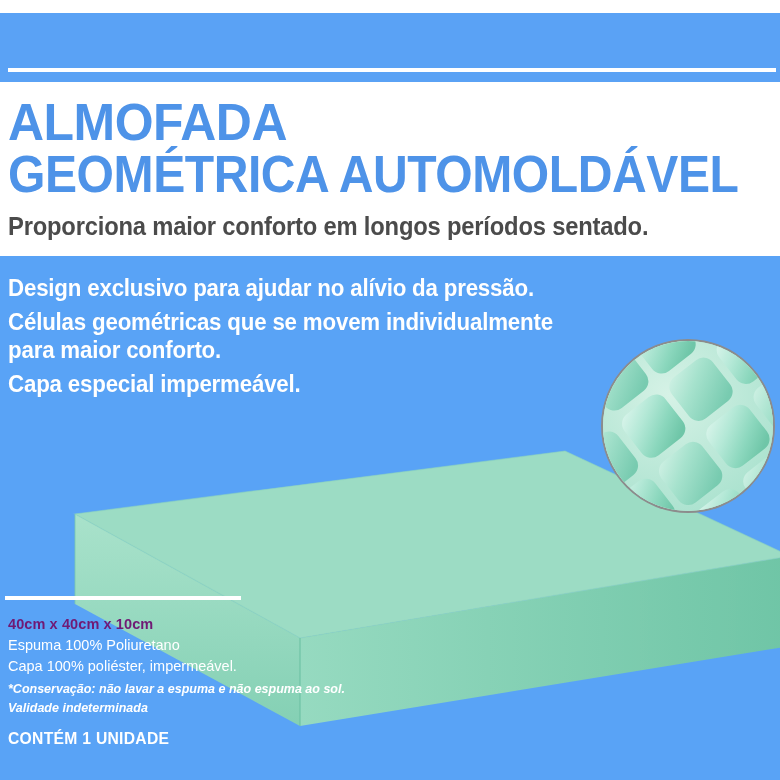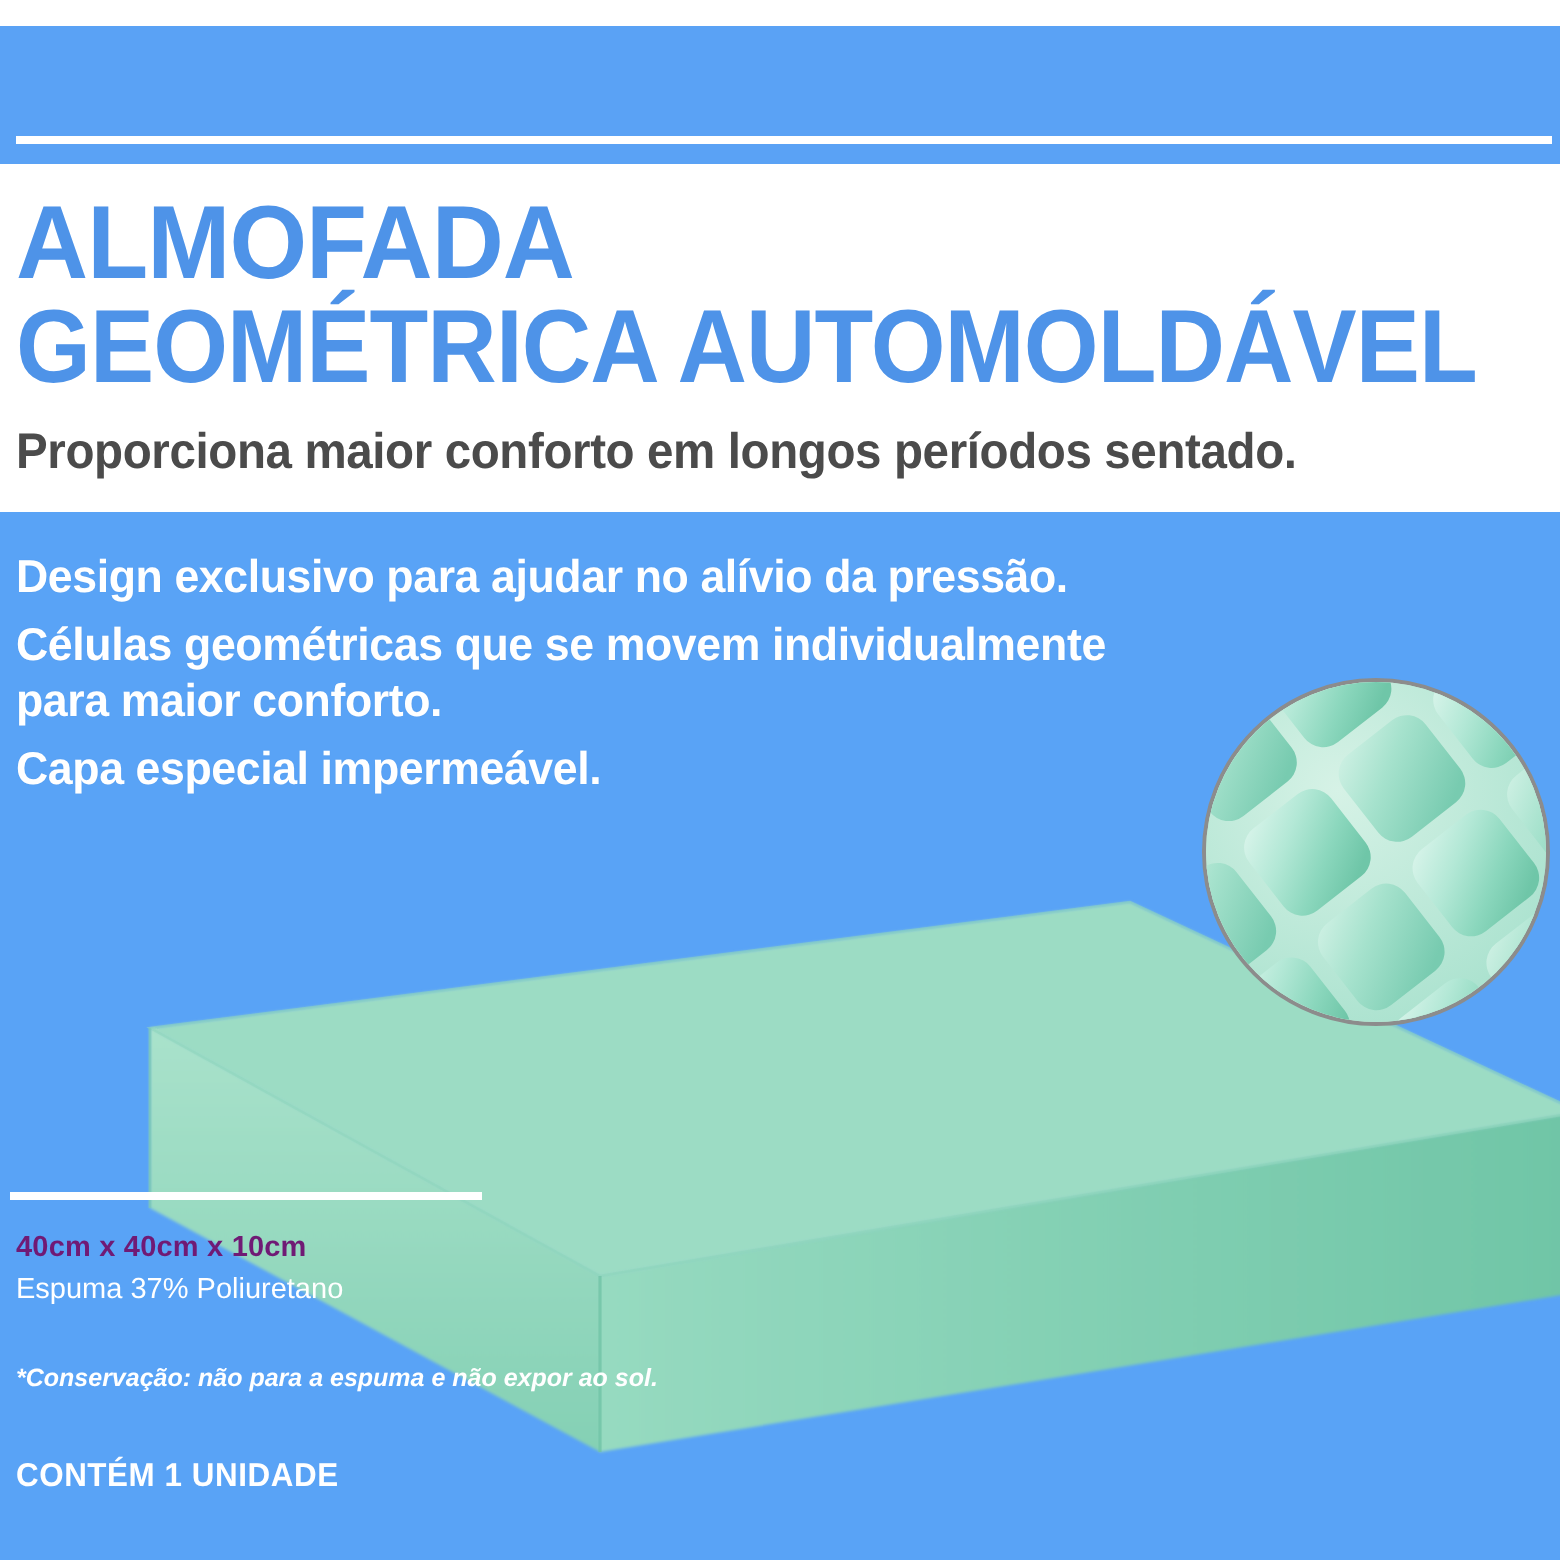--- a/index.html
+++ b/index.html
@@ -328,23 +328,25 @@
             <rect x="186" y="186" width="52" height="52" rx="12" fill="url(#mcell)"></rect>
           </g>
         </g>
       </svg>
     </div>
 
     <div class="spec-rule"></div>
 
     <div class="specs">
       <div class="spec-dim">40cm x 40cm x 10cm</div>
-      <div class="spec-line">Espuma 37% Poliuretano</div>
+      <div class="spec-line">Espuma 100% Poliuretano</div>
+      <div class="spec-line">Capa 100% poliéster, impermeável.</div>
     </div>
 
     <div class="conserv">
-      <div class="conserv-line">*Conservação: não para a espuma e não expor ao sol.</div>
+      <div class="conserv-line">*Conservação: não lavar a espuma e não espuma ao sol.</div>
+      <div class="conserv-line">Validade indeterminada</div>
     </div>
 
     <div class="contem">CONTÉM 1 UNIDADE</div>
 
   </div>
 </div>
 
 </body></html>

